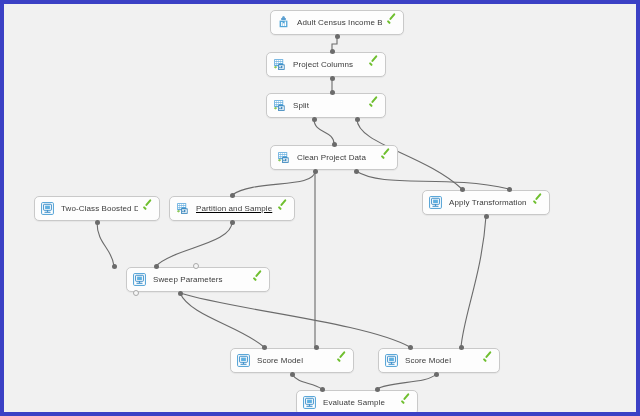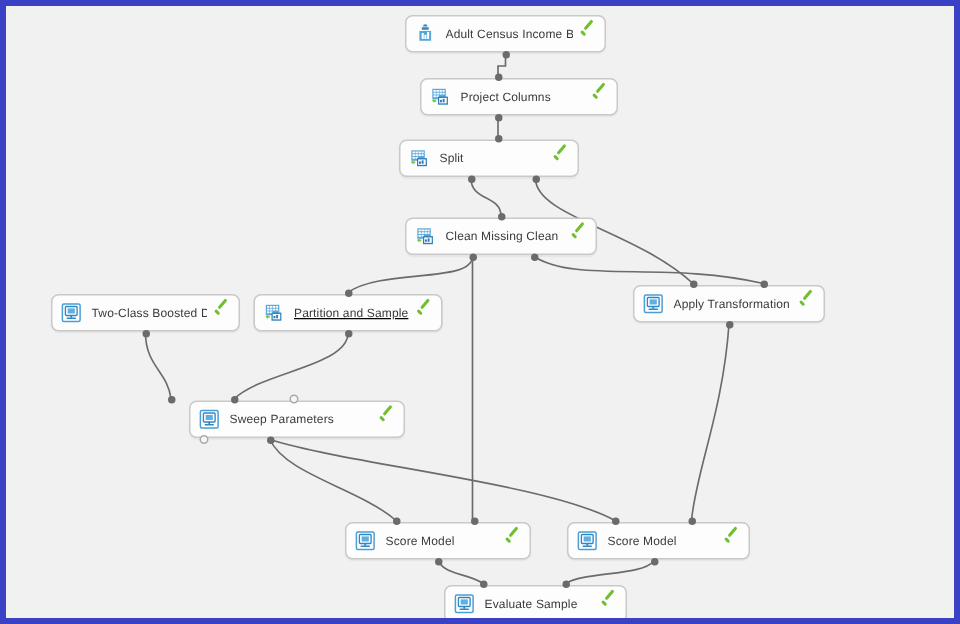--- a/index.html
+++ b/index.html
@@ -122,21 +122,21 @@
         <div class="node" style="left: 266px; top: 6px; width: 134px;">
           <span class="ico"><svg width="15" height="15" viewBox="0 0 15 15">
               <path d="M5.2 3.2h4.6v1.6H5.2z" fill="#2f86c5"></path>
               <path d="M7.5 1.2a1.5 1.5 0 0 1 1.5 1.5H6A1.5 1.5 0 0 1 7.5 1.2z" fill="#2f86c5"></path>
               <path d="M3.6 5.6h7.8v6.6H3.6z" fill="#52a6d8"></path>
               <path d="M5.1 7.0h1.4v4.0H5.1zM6.9 8.2h1.4v2.8H6.9zM8.7 6.4h1.4v4.6H8.7z" fill="#ffffff"></path>
             </svg></span>
           <span class="label">Adult Census Income Binary C...</span>
           <span class="chk"></span>
         </div>
-        <div class="node" style="left: 276px; top: 48px; width: 132px;">
+        <div class="node" style="left: 262px; top: 48px; width: 120px;">
           <span class="ico"><svg width="15" height="15" viewBox="0 0 15 15">
               <rect x="2.2" y="2.2" width="9" height="7" fill="#5ba8dc"></rect>
               <g fill="#ffffff">
                 <rect x="3.0" y="3.0" width="1.6" height="1.2"></rect>
                 <rect x="5.0" y="3.0" width="1.6" height="1.2"></rect>
                 <rect x="7.0" y="3.0" width="1.6" height="1.2"></rect>
                 <rect x="9.0" y="3.0" width="1.4" height="1.2"></rect>
                 <rect x="3.0" y="4.8" width="1.6" height="1.2"></rect>
                 <rect x="5.0" y="4.8" width="1.6" height="1.2"></rect>
                 <rect x="7.0" y="4.8" width="1.6" height="1.2"></rect>
@@ -191,21 +191,21 @@
                 <rect x="9.0" y="4.8" width="1.4" height="1.2"></rect>
                 <rect x="3.0" y="6.6" width="1.6" height="1.2"></rect>
                 <rect x="5.0" y="6.6" width="1.6" height="1.2"></rect>
               </g>
               <rect x="6.0" y="7.4" width="6.6" height="5.4" fill="#2e7fb8"></rect>
               <rect x="6.8" y="8.3" width="5.0" height="3.6" fill="#ffffff"></rect>
               <rect x="7.3" y="9.6" width="1.3" height="1.6" fill="#2e7fb8"></rect>
               <rect x="9.1" y="8.9" width="1.3" height="2.3" fill="#2e7fb8"></rect>
               <path d="M2.0 10.2 l1.6-1.5 v0.9 h1.2 v1.2 H3.6 v0.9z" fill="#7ec242"></path>
             </svg></span>
-          <span class="label">Clean Missing Clean</span>
+          <span class="label">Clean Project Data</span>
           <span class="chk"></span>
         </div>
         <div class="node" style="left: 30px; top: 192px; width: 126px;">
           <span class="ico"><svg width="15" height="15" viewBox="0 0 15 15">
               <rect x="1.6" y="1.6" width="11.8" height="11.8" rx="1" fill="#ffffff" stroke="#4a9ed4" stroke-width="1"></rect>
               <rect x="3.6" y="3.3" width="7.8" height="6.0" rx="0.6" fill="#ffffff" stroke="#2f86c5" stroke-width="0.9"></rect>
               <rect x="5.1" y="4.6" width="4.8" height="3.4" fill="#5fb0e0"></rect>
               <rect x="6.9" y="9.3" width="1.2" height="1.5" fill="#2f86c5"></rect>
               <rect x="4.4" y="10.7" width="6.2" height="1.0" rx="0.4" fill="#2f86c5"></rect>
             </svg></span>

